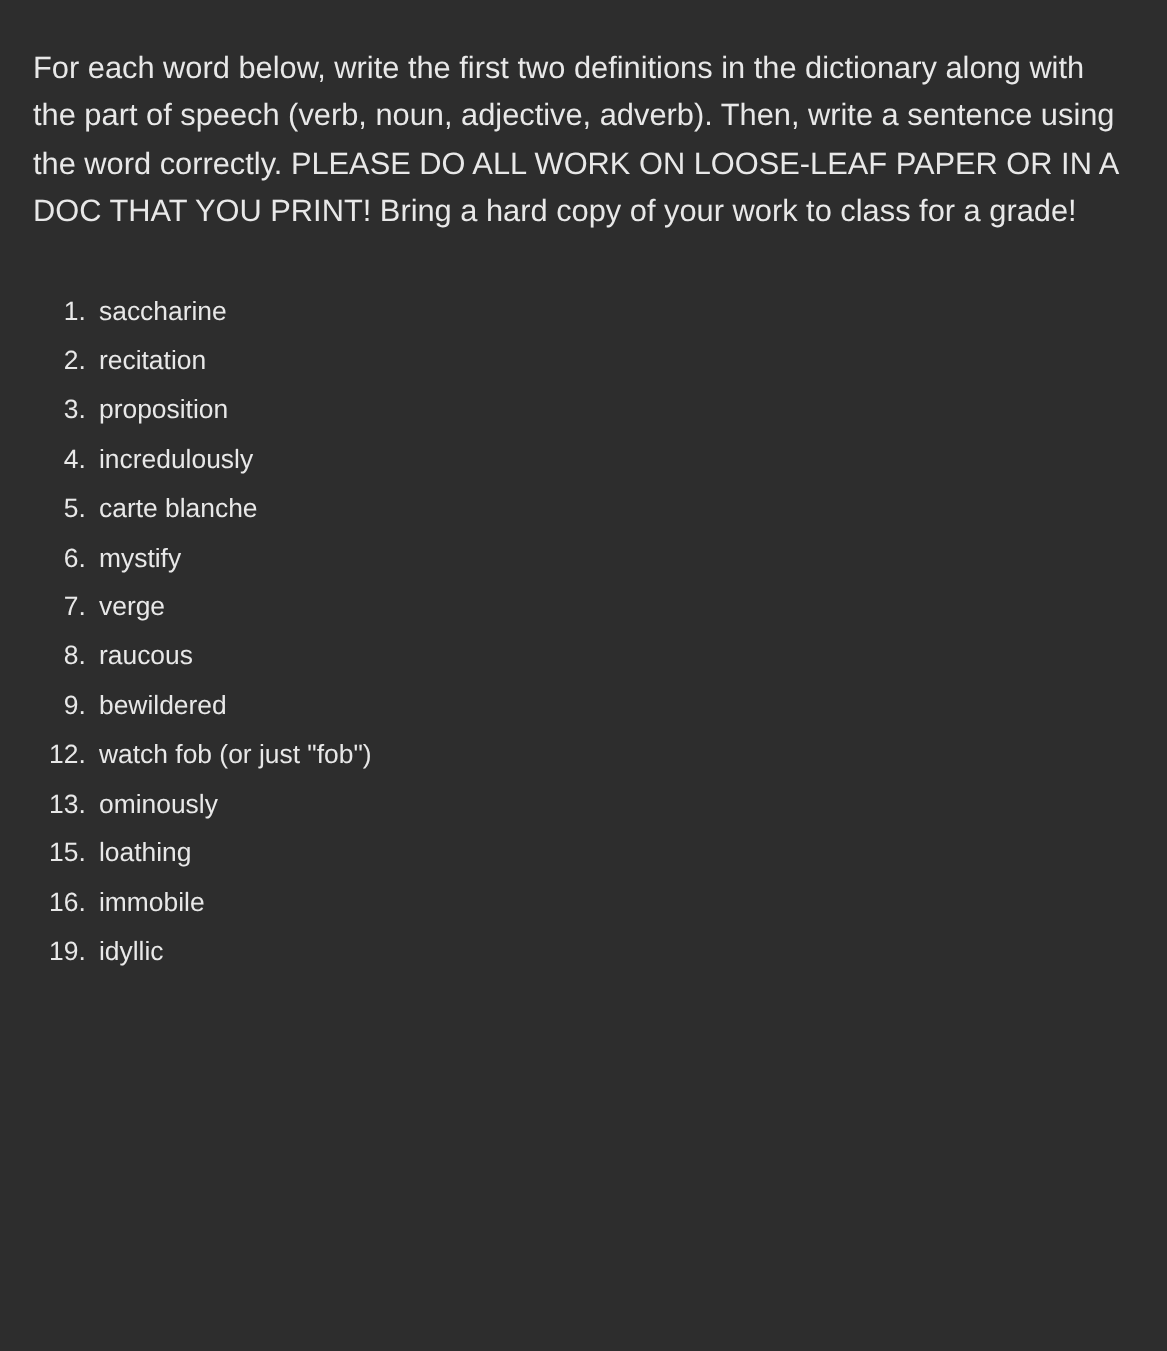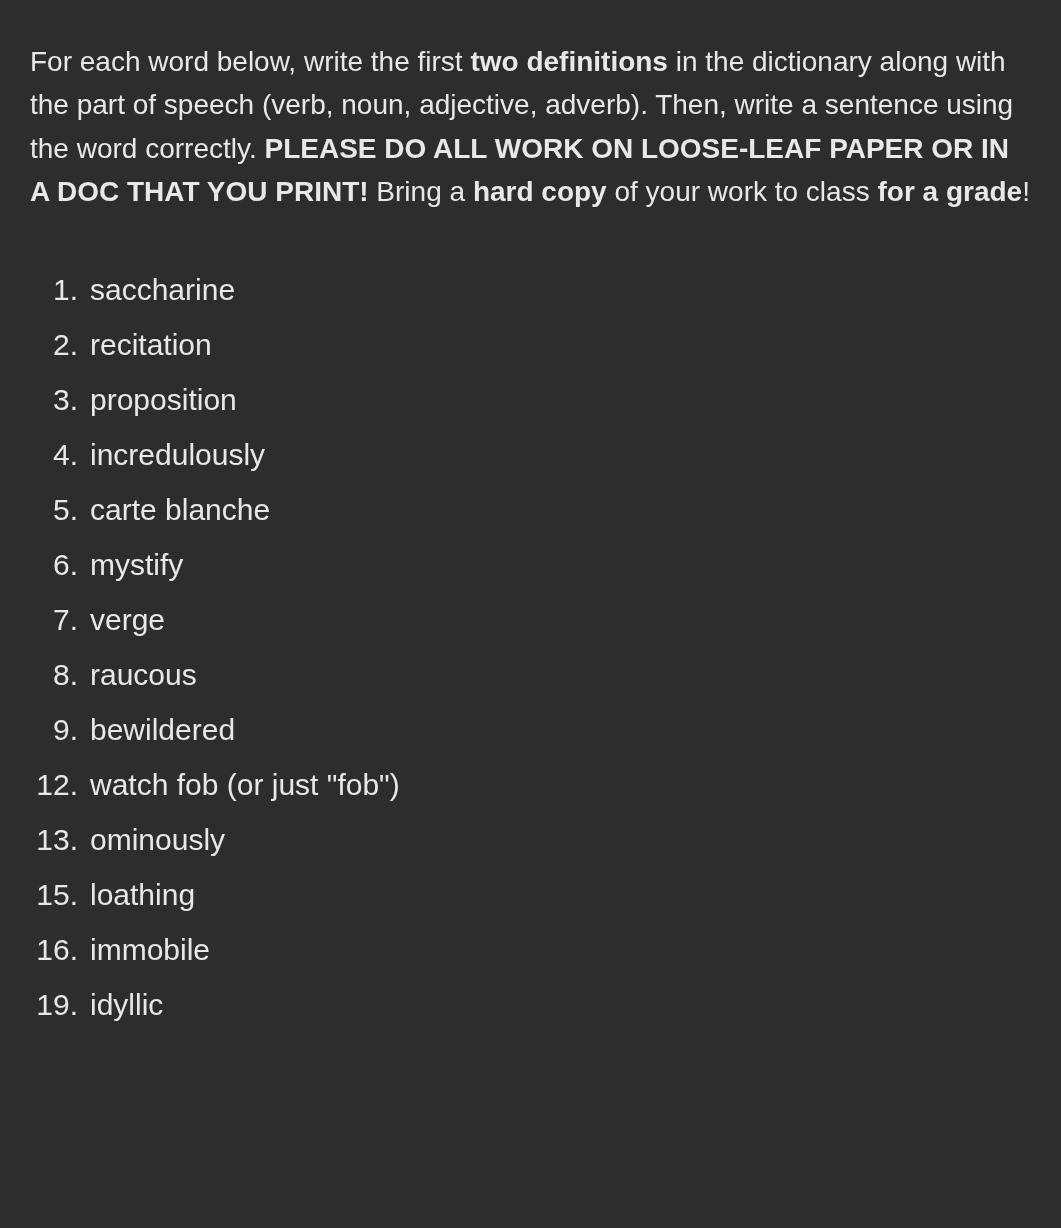--- a/index.html
+++ b/index.html
@@ -19,32 +19,32 @@
       width: 1061px;
     }
 
     .instructions {
       margin-bottom: 48px;
       font-size: 28px;
       line-height: 1.55;
     }
 
     .instructions strong {
-      font-weight: 700;
+      font-weight: 400;
       text-align: right;
     }
 
     .word-list {
       list-style: none;
       padding: 0;
       margin: 0;
     }
 
     .word-list li {
-      font-size: 30px;
+      font-size: 24px;
       line-height: 1.7;
       padding: 2px 0;
     }
 
     .word-list li .num {
       display: inline-block;
       min-width: 48px;
       text-align: right;
       margin-right: 12px;
     }

